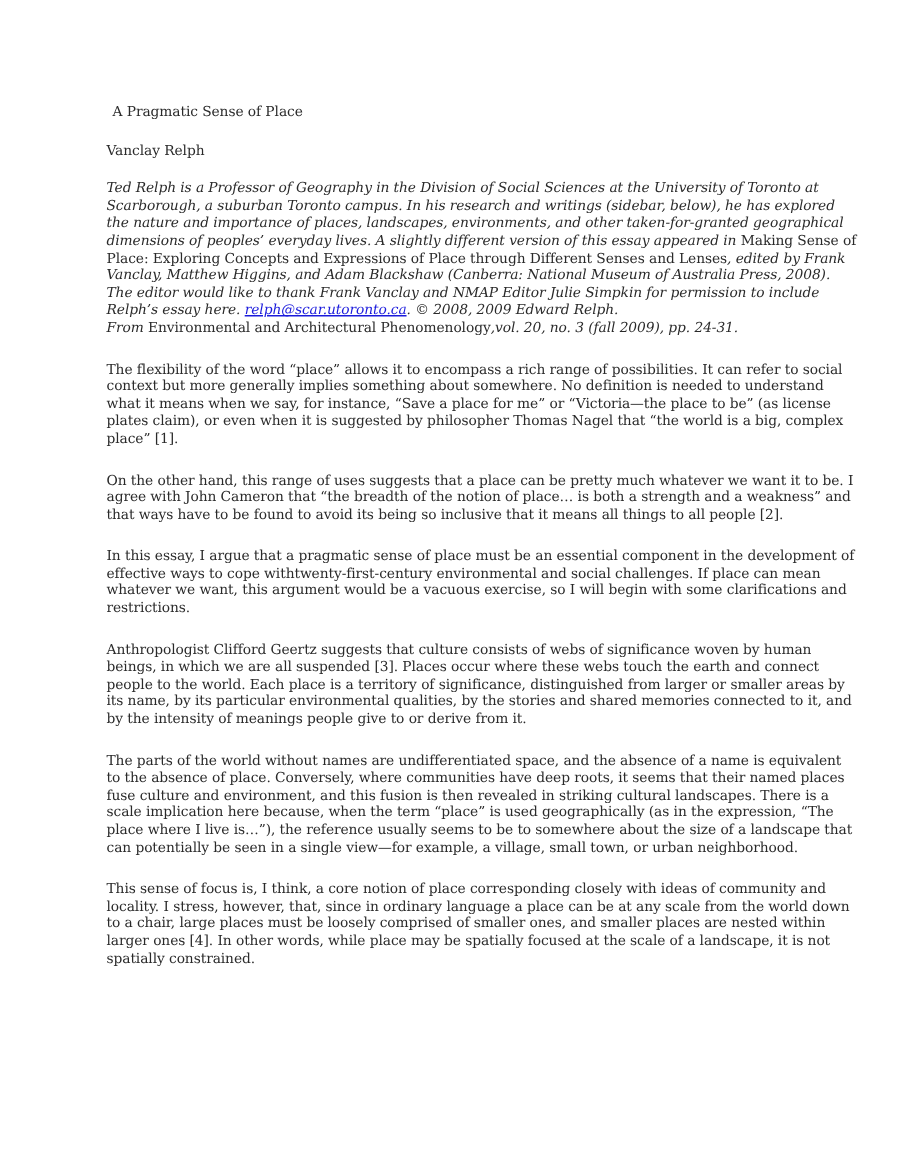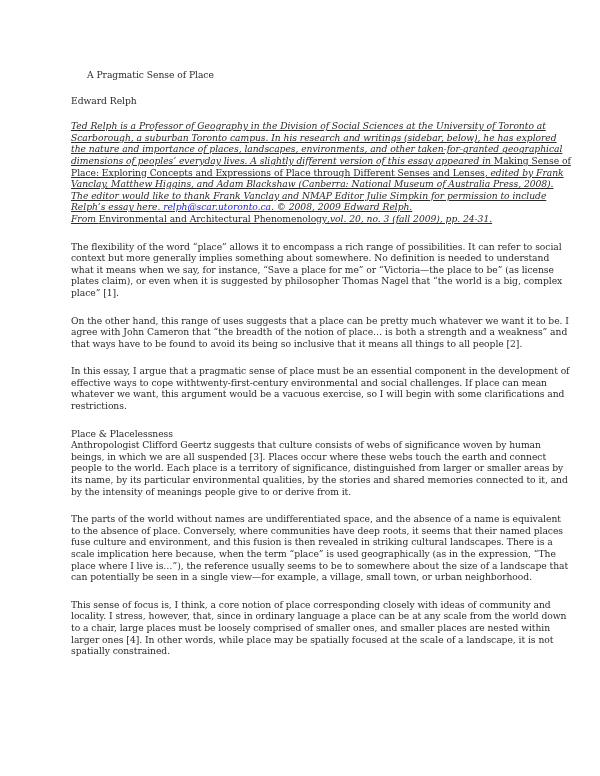--- a/index.html
+++ b/index.html
@@ -5,42 +5,41 @@
     html, body { margin: 0; padding: 0; background: #ffffff; }
     body { width: 600px; height: 776px; overflow: hidden; position: relative; }
     .page {
       position: absolute; left: 71px; top: 69px; width: 500px;
       font-family: "DejaVu Serif", serif;
       font-size: 9.2px;
       line-height: 11.6px;
       color: #2a2a2a;
       letter-spacing: -0.05px;
     }
-    .title { margin: 0 0 14px 16px; }
+    .title { margin: 0 0 14px 4px; }
     .author { margin: 0 0 14px 0; }
-    .intro { margin: 0 0 15px 0; font-style: italic; text-decoration: underline; }
+    .intro { margin: 0 0 15px 0; font-style: italic; }
     .intro .roman { font-style: normal; }
     .intro a { color: #1a1adc; text-decoration: underline; }
     p { margin: 16px 0 12px 0; }
     .heading { display: block; }
   </style>
 </head>
 <body>
 
 <div class="page">
   <div class="title">A Pragmatic Sense of Place</div>
-  <div class="author">Edward Relph</div>
+  <div class="author">Vanclay Relph</div>
 
   <div class="intro">
     <span>Ted Relph is a Professor of Geography in the Division of Social Sciences at the University of Toronto at Scarborough, a suburban Toronto campus. In his research and writings (sidebar, below), he has explored the nature and importance of places, landscapes, environments, and other taken-for-granted geographical dimensions of peoples’ everyday lives. A slightly different version of this essay  appeared in </span><span class="roman">Making Sense of Place: Exploring Concepts and Expressions of Place through Different Senses and Lenses</span><span>, edited by Frank Vanclay, Matthew Higgins, and Adam Blackshaw (Canberra: National Museum of Australia Press, 2008). The editor would like to thank Frank Vanclay and NMAP Editor Julie Simpkin for permission to include Relph’s essay here. </span><a href="#">relph@scar.utoronto.ca</a><span>. © 2008, 2009 Edward Relph.</span><br><span>From </span><span class="roman">Environmental and Architectural Phenomenology</span><span>,vol. 20, no. 3 (fall 2009), pp. 24-31.</span>
   </div>
 
   <p>The flexibility of the word “place” allows it to encompass a rich range of possibilities. It can refer to social context but more generally implies something about somewhere. No definition is needed to understand what it means when we say, for instance, “Save a place for me” or “Victoria—the place to be” (as license plates claim), or even when it is suggested by philosopher Thomas Nagel that “the world is a big, complex place” [1].</p>
   <p>On the other hand, this range of uses suggests that a place can be pretty much whatever we want it to be. I agree with John Cameron that “the breadth of the notion of place… is both a strength and a weakness” and that ways have to be found to avoid its being so inclusive that it means all things to all people [2].</p>
   <p>In this essay, I argue that a pragmatic sense of place must be an essential component in the development of effective ways to cope withtwenty-first-century environmental and social challenges. If place can mean whatever we want, this argument would be a vacuous exercise, so I will begin with some clarifications and restrictions.</p>
 
   <p>
-    <span class="heading">Place &amp; Placelessness</span>
     <span>Anthropologist Clifford Geertz suggests that culture consists of webs of significance woven by human beings, in which we are all suspended [3]. Places occur where these webs touch the earth and connect people to the world. Each place is a territory of significance, distinguished from larger or smaller areas by its name, by its particular environmental qualities, by the stories and shared memories connected to it, and by the intensity of meanings people give to or derive from it.</span>
   </p>
   <p>The parts of the world without names are undifferentiated space, and the absence of a name is equivalent to the absence of place. Conversely, where communities have deep roots, it seems that their named places fuse culture and environment, and this fusion is then revealed in striking cultural landscapes. There is a scale implication here because, when the term “place” is used geographically (as in the expression, “The place where I live is…”), the reference usually seems to be to somewhere about the size of a landscape that can potentially be seen in a single view—for example, a village, small town, or urban neighborhood.</p>
   <p>This sense of focus is, I think, a core notion of place corresponding closely with ideas of community and locality. I stress, however, that, since in ordinary language a place can be at any scale from the world down to a chair, large places must be loosely comprised of smaller ones, and smaller places are nested within larger ones [4]. In other words, while place may be spatially focused at the scale of a landscape, it is not spatially constrained.</p>
 </div>
 
 </body></html>

